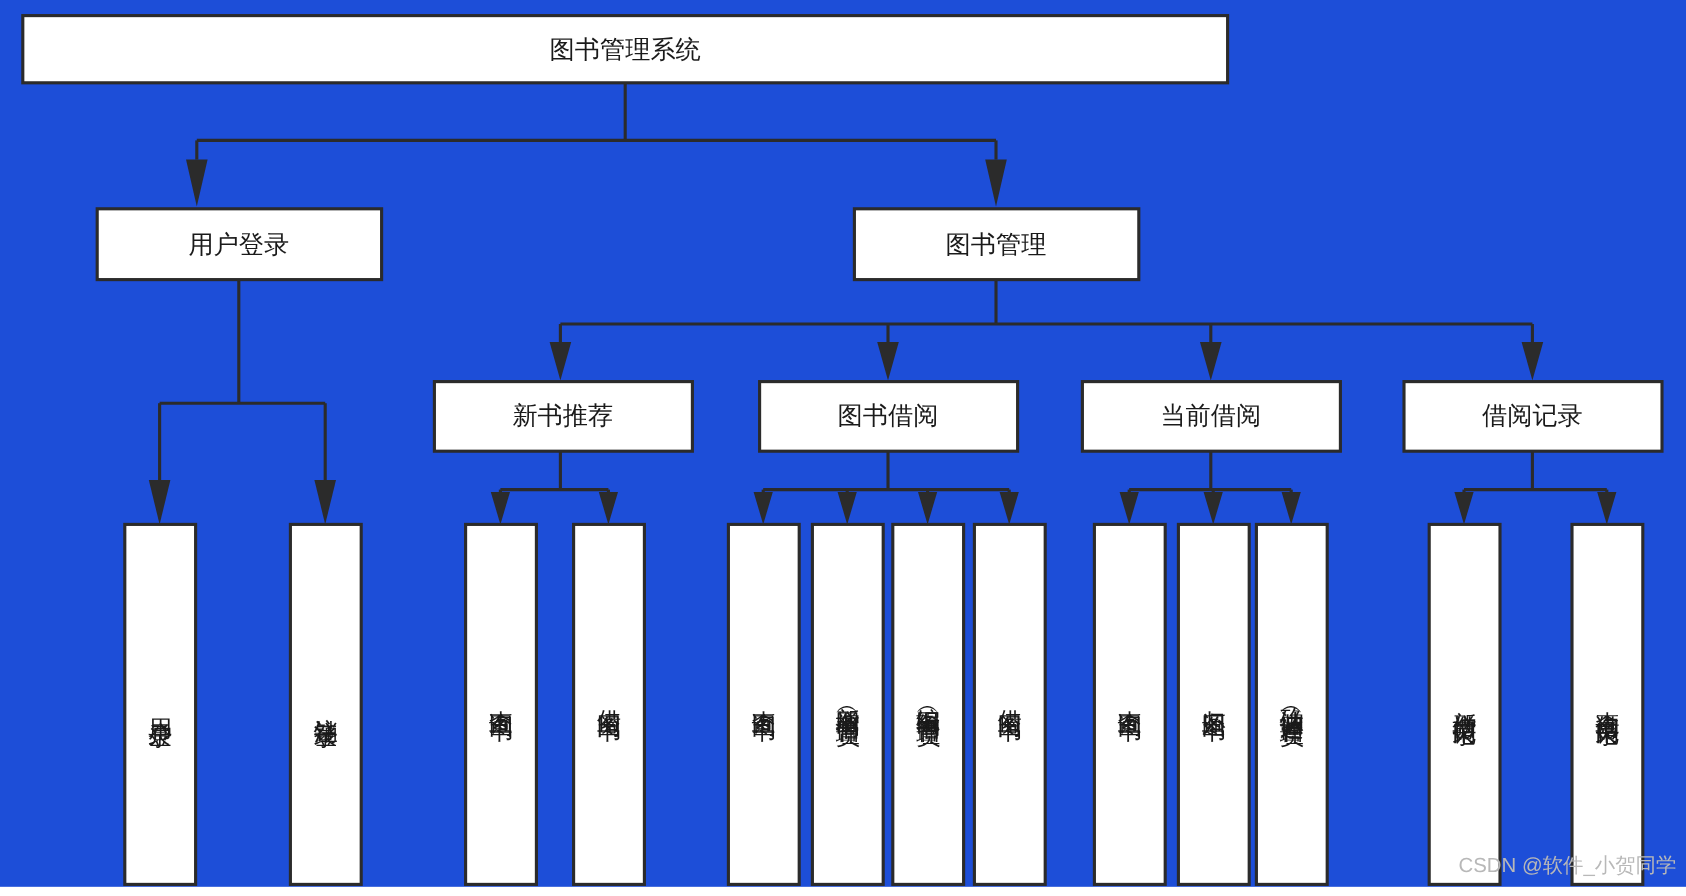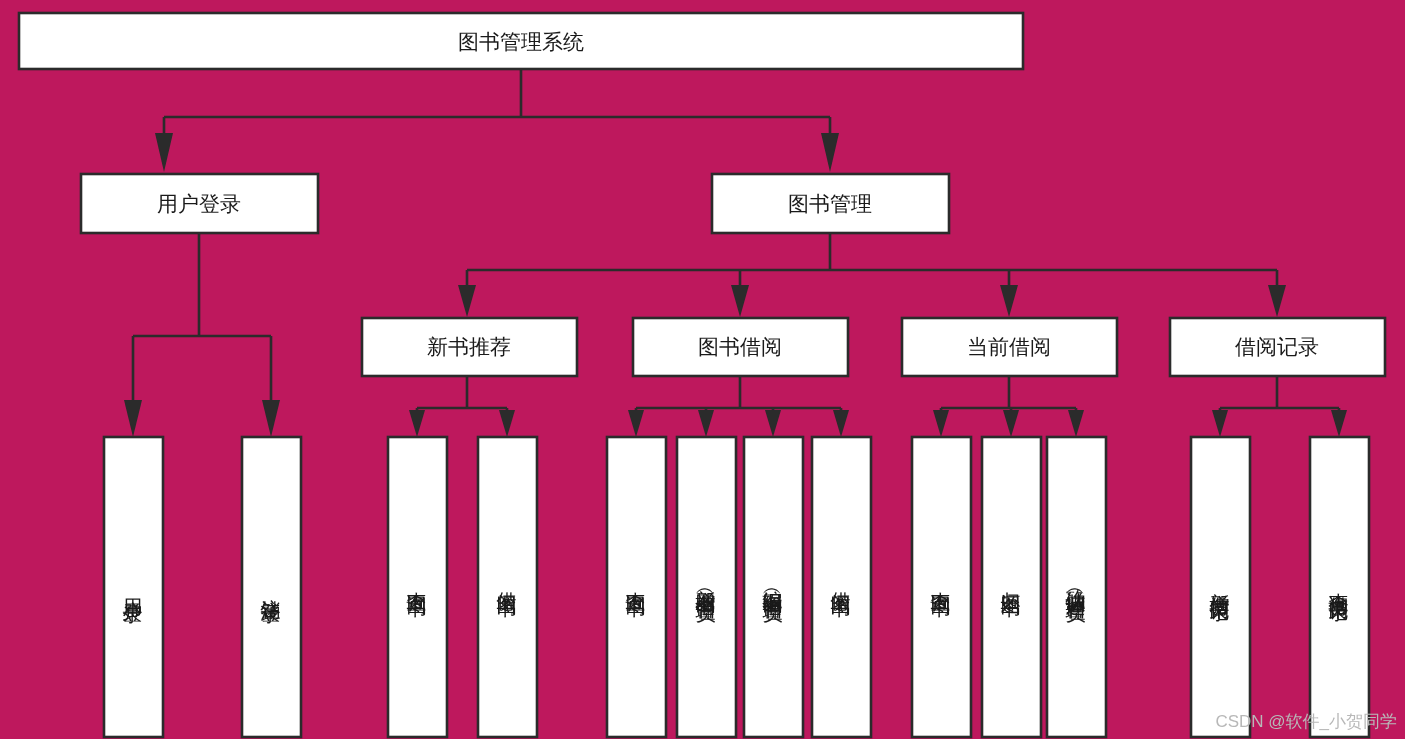--- a/index.html
+++ b/index.html
@@ -11,21 +11,21 @@
   body {
     font-family: "Liberation Sans", "DejaVu Sans", sans-serif;
     width: 1405px;
     height: 747px;
     overflow: hidden;
   }
   #diagram-root {
     position: relative;
     width: 1405px;
     height: 739px;
-    background: #be185d;
+    background: #1d4ed8;
     text-decoration: underline;
   }
   svg#flowchart {
     position: absolute;
     left: 0;
     top: 0;
     width: 1405px;
     height: 747px;
     display: block;
   }

